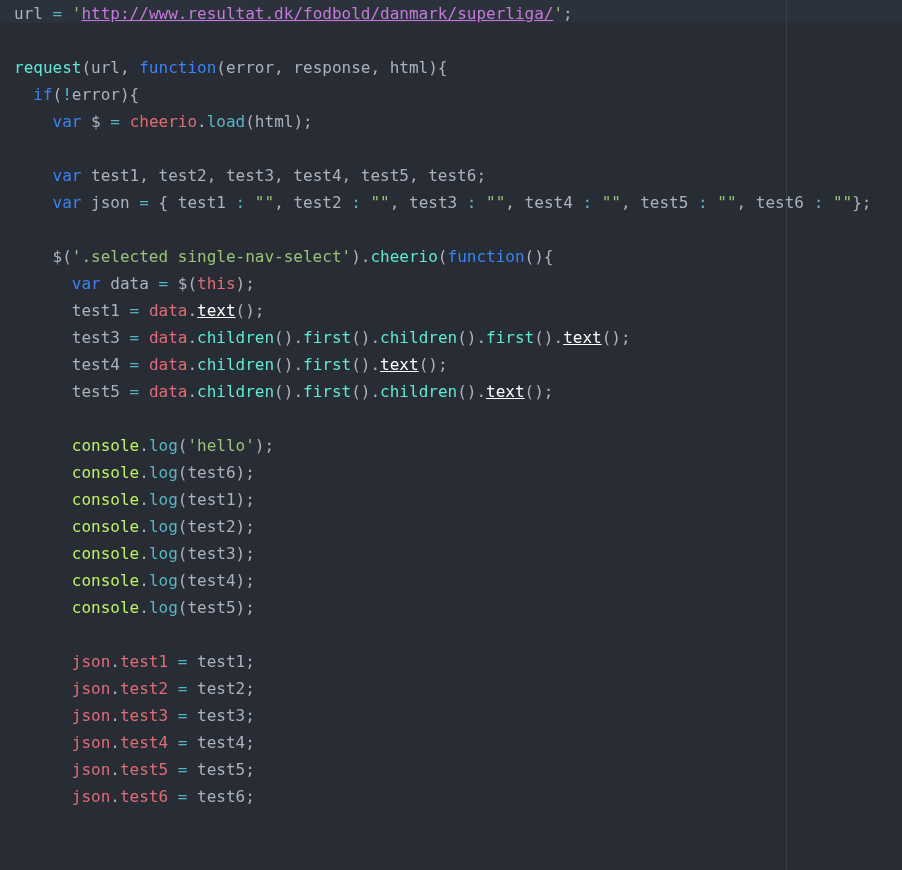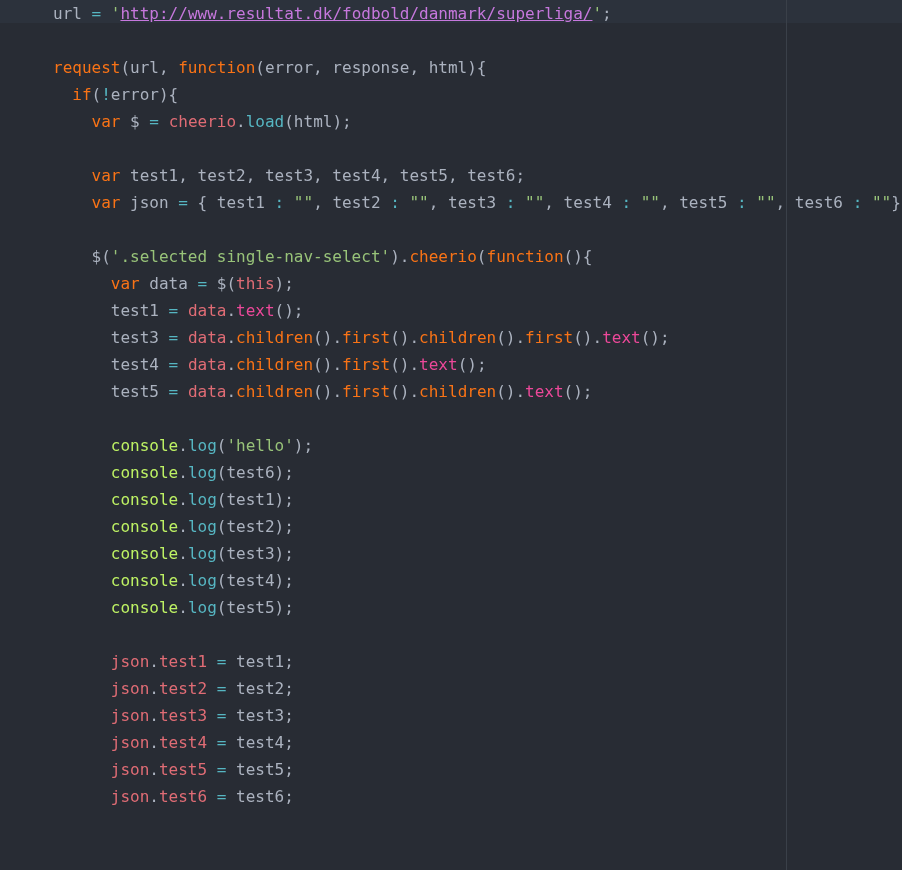--- a/index.html
+++ b/index.html
@@ -22,35 +22,34 @@
   }
   .wrap-guide {
     position: absolute; left: 786px; top: 0;
     width: 1px; height: 870px;
     background: #3a4049;
     z-index: 0;
   }
   #code {
     position: absolute; left: 0; top: 0; right: 0;
     z-index: 1;
-    margin-left: 39px;
   }
   .line {
     height: 27px; line-height: 27px;
     padding-left: 14px;
     white-space: pre;
   }
   .tok-fg   { color: #abb2bf; }
-  .tok-kw   { color: #f97316; }
-  .tok-fn   { color: #f97316; }
+  .tok-kw   { color: #3b82f6; }
+  .tok-fn   { color: #5eead4; }
   .tok-sup  { color: #56b6c2; text-align: center; }
   .tok-op   { color: #56b6c2; }
   .tok-obj  { color: #e06c75; }
   .tok-cls  { color: #bef264; }
-  .tok-prop { color: #ec4899; }
+  .tok-prop { color: #ffffff; text-decoration: underline; }
   .tok-num  { color: #d19a66; }
   .tok-str  { color: #98c379; }
   .tok-url  { color: #c678dd; text-decoration: underline; }
 </style>
 </head>
 <body>
 
 <div id="editor">
   <div class="hl-line"></div>
   <div class="wrap-guide"></div>

